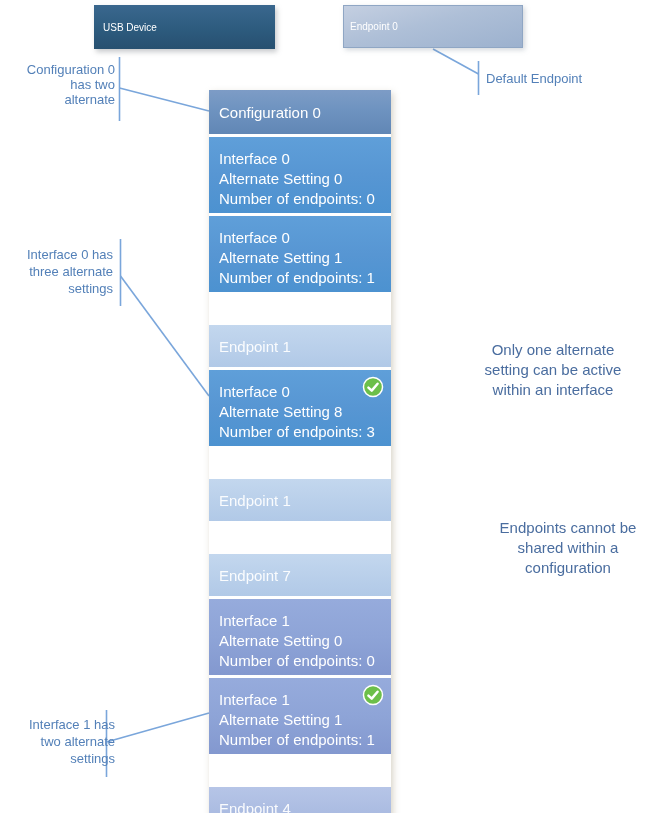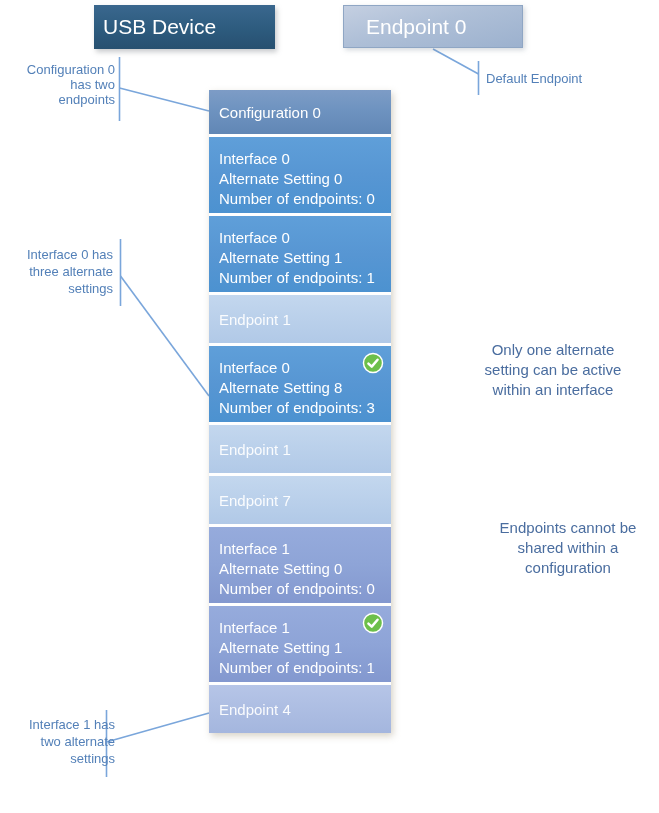--- a/index.html
+++ b/index.html
@@ -7,50 +7,50 @@
     position:relative;
     width:659px;height:813px;
     background:#ffffff;
     font-family:"Liberation Sans",sans-serif;
     overflow:hidden;
   }
   
   .topbox{
     position:absolute;
     display:flex;align-items:center;
-    color:#ffffff;font-size:21px;
+    color:#ffffff;font-size:10px;
   }
   #usb-box{
     left:94px;top:5px;width:181px;height:44px;
     padding-left:9px;box-sizing:border-box;
     background:linear-gradient(180deg,#3a678e 0%,#2d5b7e 55%,#275070 100%);
     box-shadow:2px 3px 5px rgba(120,125,130,0.40);
   }
   #ep0-box{
     left:343px;top:5px;width:180px;height:43px;
-    padding-left:22px;box-sizing:border-box;
+    padding-left:6px;box-sizing:border-box;
     background:linear-gradient(165deg,#c4cfe1 0%,#aebfd7 45%,#9cb1ce 100%);
     border:1px solid #8fa6c4;
     box-shadow:2px 2px 5px rgba(130,140,155,0.35);
   }
   
   #stack{
     position:absolute;left:209px;top:90px;width:182px;
     display:flex;flex-direction:column;gap:3px;
     box-shadow:2px 3px 7px rgba(166,155,130,0.45);
   }
   .box{width:100%;box-sizing:border-box;color:#ffffff;font-size:15px;position:relative;}
   .config{
     height:44px;display:flex;align-items:center;padding-left:10px;
     background:linear-gradient(180deg,#7d9cc6 0%,#6e93c0 45%,#6187b5 100%);
   }
   .iface{height:76px;padding:12px 0 0 10px;line-height:20px;}
   .iface.g0{background:linear-gradient(180deg,#5f9fd9 0%,#5796d3 50%,#4c92d0 100%);}
   .iface.g1{background:linear-gradient(180deg,#96abdc 0%,#8ea4d7 50%,#8398cf 100%);}
-  .ep{height:48px;display:flex;align-items:center;padding-left:10px;color:rgba(255,255,255,0.93);}
+  .ep{height:42px;display:flex;align-items:center;padding-left:10px;color:rgba(255,255,255,0.93);margin-top:30px;}
   .ep.g0{background:linear-gradient(180deg,#c3d7ee 0%,#b1c9e7 100%);}
   .ep.g1{background:linear-gradient(180deg,#b6c5e7 0%,#a4b6de 100%);text-align:right;}
   .check{position:absolute;top:6px;right:7px;width:22px;height:22px;}
   
   .note{position:absolute;color:#5380b8;font-size:13px;}
   .note.right-align{text-align:right;}
   #note-config{right:544px;top:62px;line-height:15px;}
   #note-if0{right:546px;top:246px;line-height:17px;}
   #note-if1{right:544px;top:716px;line-height:17px;}
   #note-defep{left:486px;top:71px;}
@@ -144,21 +144,21 @@
 
     <div class="box ep g1">
       <span>Endpoint 4</span>
     </div>
 
   </div>
 
   <div id="note-config" class="note right-align">
     <div>Configuration 0</div>
     <div>has two</div>
-    <div>endpoints</div>
+    <div>alternate</div>
   </div>
 
   <div id="note-defep" class="note">
     <span>Default Endpoint</span>
   </div>
 
   <div id="note-if0" class="note right-align">
     <div>Interface 0 has</div>
     <div>three alternate</div>
     <div>settings</div>

